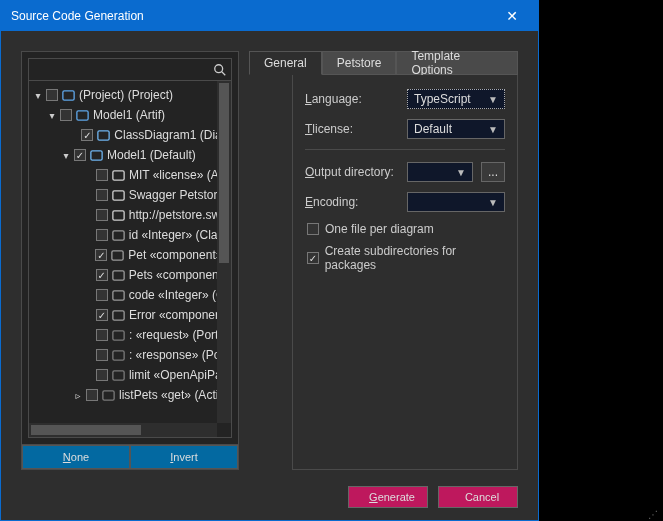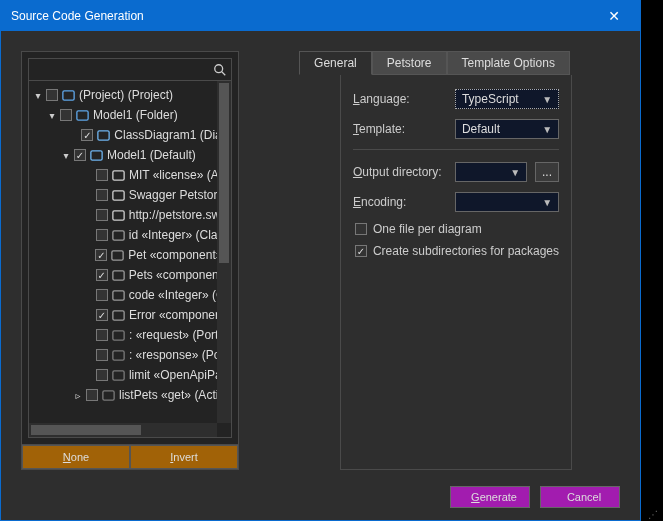--- a/index.html
+++ b/index.html
@@ -1,56 +1,56 @@
 <!DOCTYPE html>
 <html><head>
 <meta charset="utf-8">
 <style>
 * { box-sizing: border-box; margin: 0; padding: 0; font-family: "Segoe UI", Tahoma, sans-serif; }
 body { background: #000; width: 663px; height: 521px; overflow: hidden; }
-.window { width: 641px; height: 521px; background: #2e2e2e; border: 1px solid #0a6bcf; display: flex; flex-direction: column; }
+.window { width: 539px; height: 521px; background: #2e2e2e; border: 1px solid #0a6bcf; display: flex; flex-direction: column; }
 .titlebar { background: #0a6bcf; height: 30px; display: flex; align-items: center; padding: 0 10px; color: #fff; font-size: 12px; justify-content: space-between; }
 .titlebar .close { font-size: 14px; cursor: pointer; padding: 4px 10px; }
 .content { flex: 1; display: flex; padding: 20px 20px 6px 20px; gap: 10px; }
 .left-pane { width: 218px; display: flex; flex-direction: column; border: 1px solid #4a4a4a; background: #232323; }
 .tree-wrap { flex: 1; display: flex; flex-direction: column; background: #232323; border: 1px solid #4a4a4a; margin: 6px; }
 .tree-search { height: 22px; background: #232323; display: flex; justify-content: flex-end; align-items: center; padding: 0 4px; border-bottom: 1px solid #4a4a4a; }
 .tree-search svg { width: 14px; height: 14px; }
 .tree { flex: 1; overflow: hidden; padding: 4px 0; font-size: 12px; color: #ddd; position: relative; }
 .tree-row { display: flex; align-items: center; height: 20px; white-space: nowrap; gap: 3px; padding-left: var(--indent); }
 .tree-row .twisty { width: 10px; display: inline-flex; justify-content: center; color: #ccc; font-size: 10px; }
 .tree-row .cb { width: 12px; height: 12px; border: 1px solid #777; background: #333; display: inline-flex; align-items: center; justify-content: center; font-size: 10px; color: #ddd; flex-shrink: 0; }
 .tree-row .cb.checked::after { content: "✓"; }
 .tree-row .icn { width: 15px; height: 15px; display: inline-flex; align-items: center; justify-content: center; flex-shrink: 0; }
 .tree-row .icn svg { width: 15px; height: 15px; }
 .tree-row .lbl { overflow: hidden; text-overflow: clip; }
 .tree-scroll-v { position: absolute; right: 0; top: 0; bottom: 14px; width: 14px; background: #2e2e2e; }
 .tree-scroll-v .thumb { position: absolute; left: 2px; right: 2px; top: 2px; height: 180px; background: #555; }
 .tree-scroll-h { position: absolute; left: 0; right: 14px; bottom: 0; height: 14px; background: #2e2e2e; }
 .tree-scroll-h .thumb { position: absolute; top: 2px; bottom: 2px; left: 2px; width: 110px; background: #555; }
 .buttons-row { display: flex; border-top: 1px solid #4a4a4a; }
-.buttons-row button { flex: 1; background: #a16207; border: 1px solid #555; color: #ddd; font-size: 11px; height: 24px; cursor: pointer; }
+.buttons-row button { flex: 1; background: #0369a1; border: 1px solid #555; color: #ddd; font-size: 11px; height: 24px; cursor: pointer; }
 .buttons-row button .ul { text-decoration: underline; }
 .right-pane { flex: 1; display: flex; flex-direction: column; align-items: center; }
 .tabs { display: flex; height: 24px; background: #2e2e2e; }
 .tab { padding: 0 14px; font-size: 12px; color: #ddd; display: flex; align-items: center; background: #4a4a4a; border: 1px solid #555; cursor: pointer; }
 .tab.active { background: #2e2e2e; border-bottom: 1px solid #2e2e2e; }
 .tab-body { flex: 1; border: 1px solid #4a4a4a; border-top: none; padding: 14px 12px; background: #2e2e2e; color: #ccc; font-size: 12px; margin-left: 43px; }
 .form-row { display: flex; align-items: center; margin-bottom: 10px; gap: 8px; }
 .form-row .flabel { width: 94px; }
 .form-row .ul { text-decoration: underline; }
 .select { flex: 1; height: 20px; background: #0f172a; border: 1px solid #666; color: #ddd; display: flex; align-items: center; justify-content: space-between; padding: 0 6px; font-size: 12px; }
 .select.typescript { border: 1px dotted #aaa; }
 .select .arrow { font-size: 10px; color: #bbb; }
 .dotbtn { width: 24px; height: 20px; background: #3a3a3a; border: 1px solid #666; color: #ddd; font-size: 12px; display: flex; align-items: center; justify-content: center; cursor: pointer; }
 .check-row { display: flex; align-items: center; gap: 6px; margin-bottom: 8px; padding-left: 2px; }
 .check-row .cb { width: 12px; height: 12px; border: 1px solid #777; background: #333; display: inline-flex; align-items: center; justify-content: center; font-size: 10px; color: #ddd; }
 .check-row .cb.checked::after { content: "✓"; }
 .footer { display: flex; justify-content: flex-end; padding: 10px 20px 12px; gap: 10px; align-items: center; }
-.footer button { width: 80px; height: 22px; background: #a21caf; border: 1px solid #666; color: #ddd; font-size: 11px; cursor: pointer; padding-left: 8px; }
+.footer button { width: 80px; height: 22px; background: #be185d; border: 1px solid #666; color: #ddd; font-size: 11px; cursor: pointer; padding-left: 8px; }
 .footer .ul { text-decoration: underline; }
 .grip { position: absolute; right: 4px; bottom: 4px; color: #666; font-size: 10px; line-height: 4px; letter-spacing: 1px; }
 .sep { height: 1px; background: #4a4a4a; margin: 6px 0 12px; }
 </style>
 </head>
 <body>
 
 <div class="window">
   <div class="titlebar">
     <span>Source Code Generation</span>
@@ -79,21 +79,21 @@
               <span class="lbl">(Project) (Project)</span>
             </div>
             <div class="tree-row" style="--indent: 18px;">
               <span class="twisty">▾</span>
               <span class="cb"></span>
               <span class="icn">
                 <svg viewBox="0 0 16 16">
                   <rect x="2" y="3" width="12" height="10" rx="1.5" fill="none" stroke="#5fa6e8" stroke-width="1.4"></rect>
                 </svg>
               </span>
-              <span class="lbl">Model1 (Folder)</span>
+              <span class="lbl">Model1 (Artif)</span>
             </div>
             <div class="tree-row" style="--indent: 40px;">
               <span class="twisty"></span>
               <span class="cb checked"></span>
               <span class="icn">
                 <svg viewBox="0 0 16 16">
                   <rect x="2" y="3" width="12" height="10" rx="1.5" fill="none" stroke="#6fb4ef" stroke-width="1.4"></rect>
                 </svg>
               </span>
               <span class="lbl">ClassDiagram1 (Diagra</span>
@@ -250,21 +250,21 @@
       </div>
       <div class="tab-body">
         <div class="form-row">
           <div class="flabel"><span class="ul">L</span><span>anguage:</span></div>
           <div class="select typescript">
             <span>TypeScript</span>
             <span class="arrow">▼</span>
           </div>
         </div>
         <div class="form-row">
-          <div class="flabel"><span class="ul">T</span><span>emplate:</span></div>
+          <div class="flabel"><span class="ul">T</span><span>license:</span></div>
           <div class="select">
             <span>Default</span>
             <span class="arrow">▼</span>
           </div>
         </div>
         <div class="sep"></div>
         <div class="form-row">
           <div class="flabel"><span class="ul">O</span><span>utput directory:</span></div>
           <div class="select">
             <span></span>

